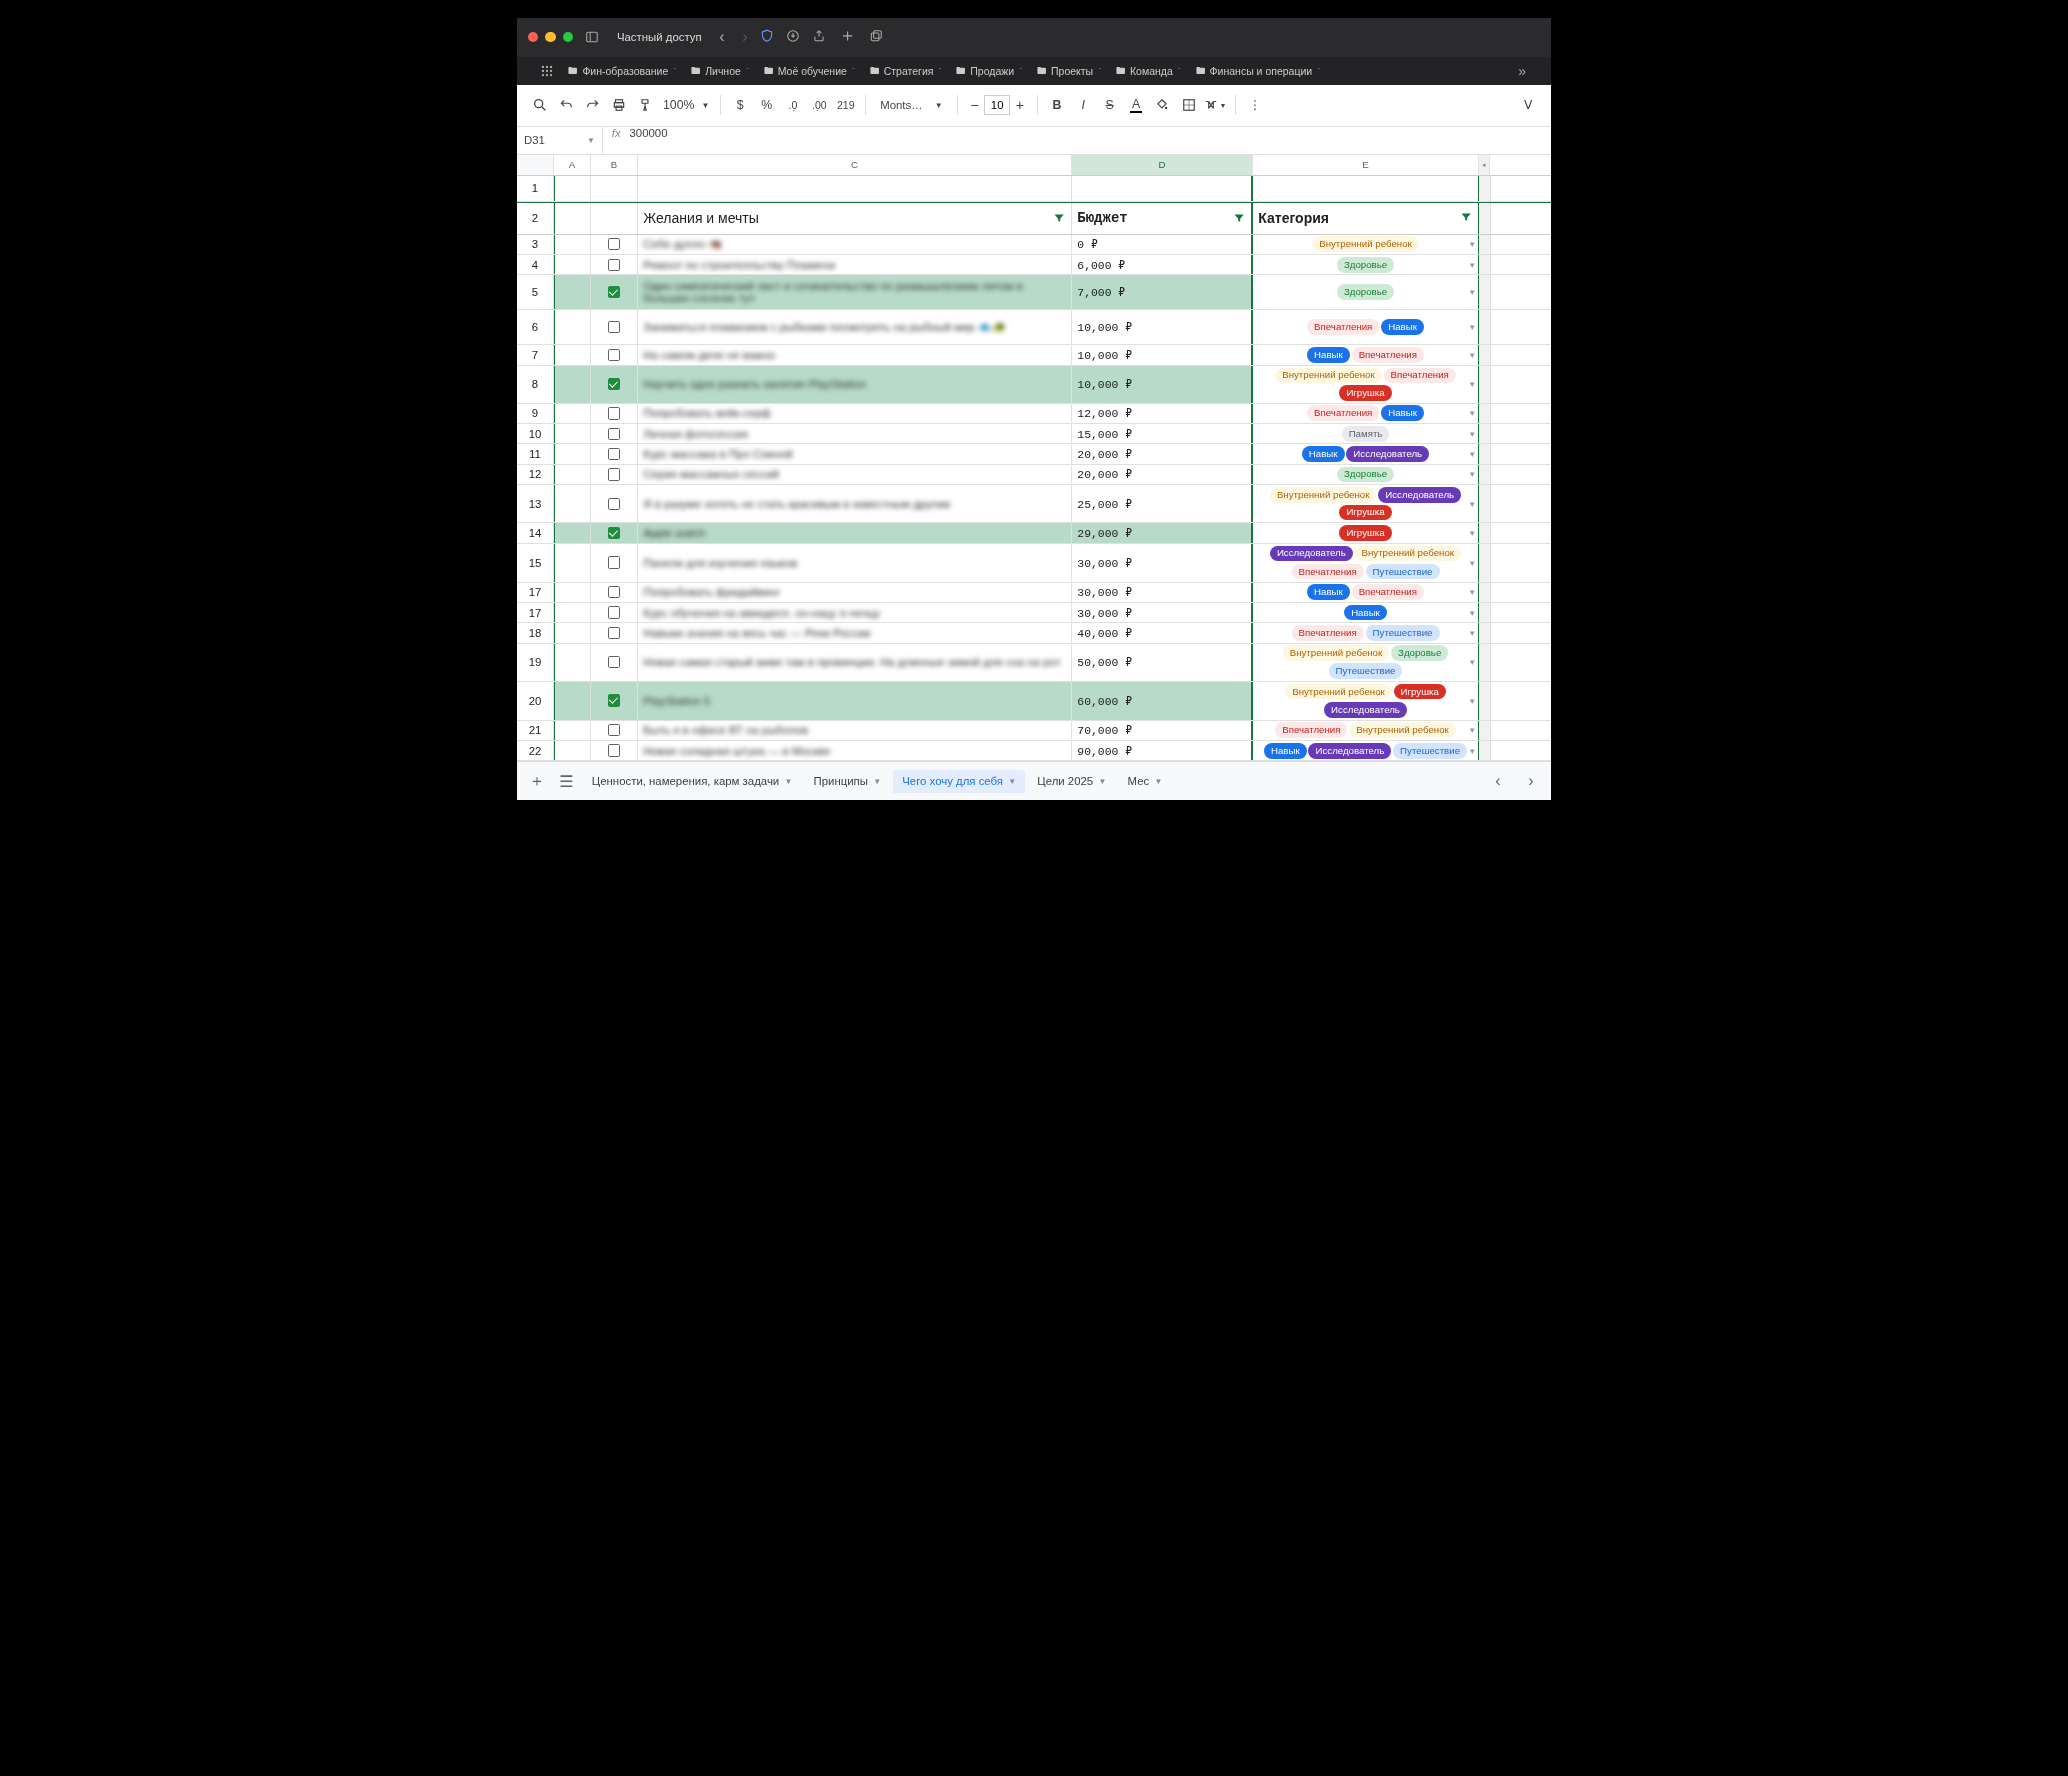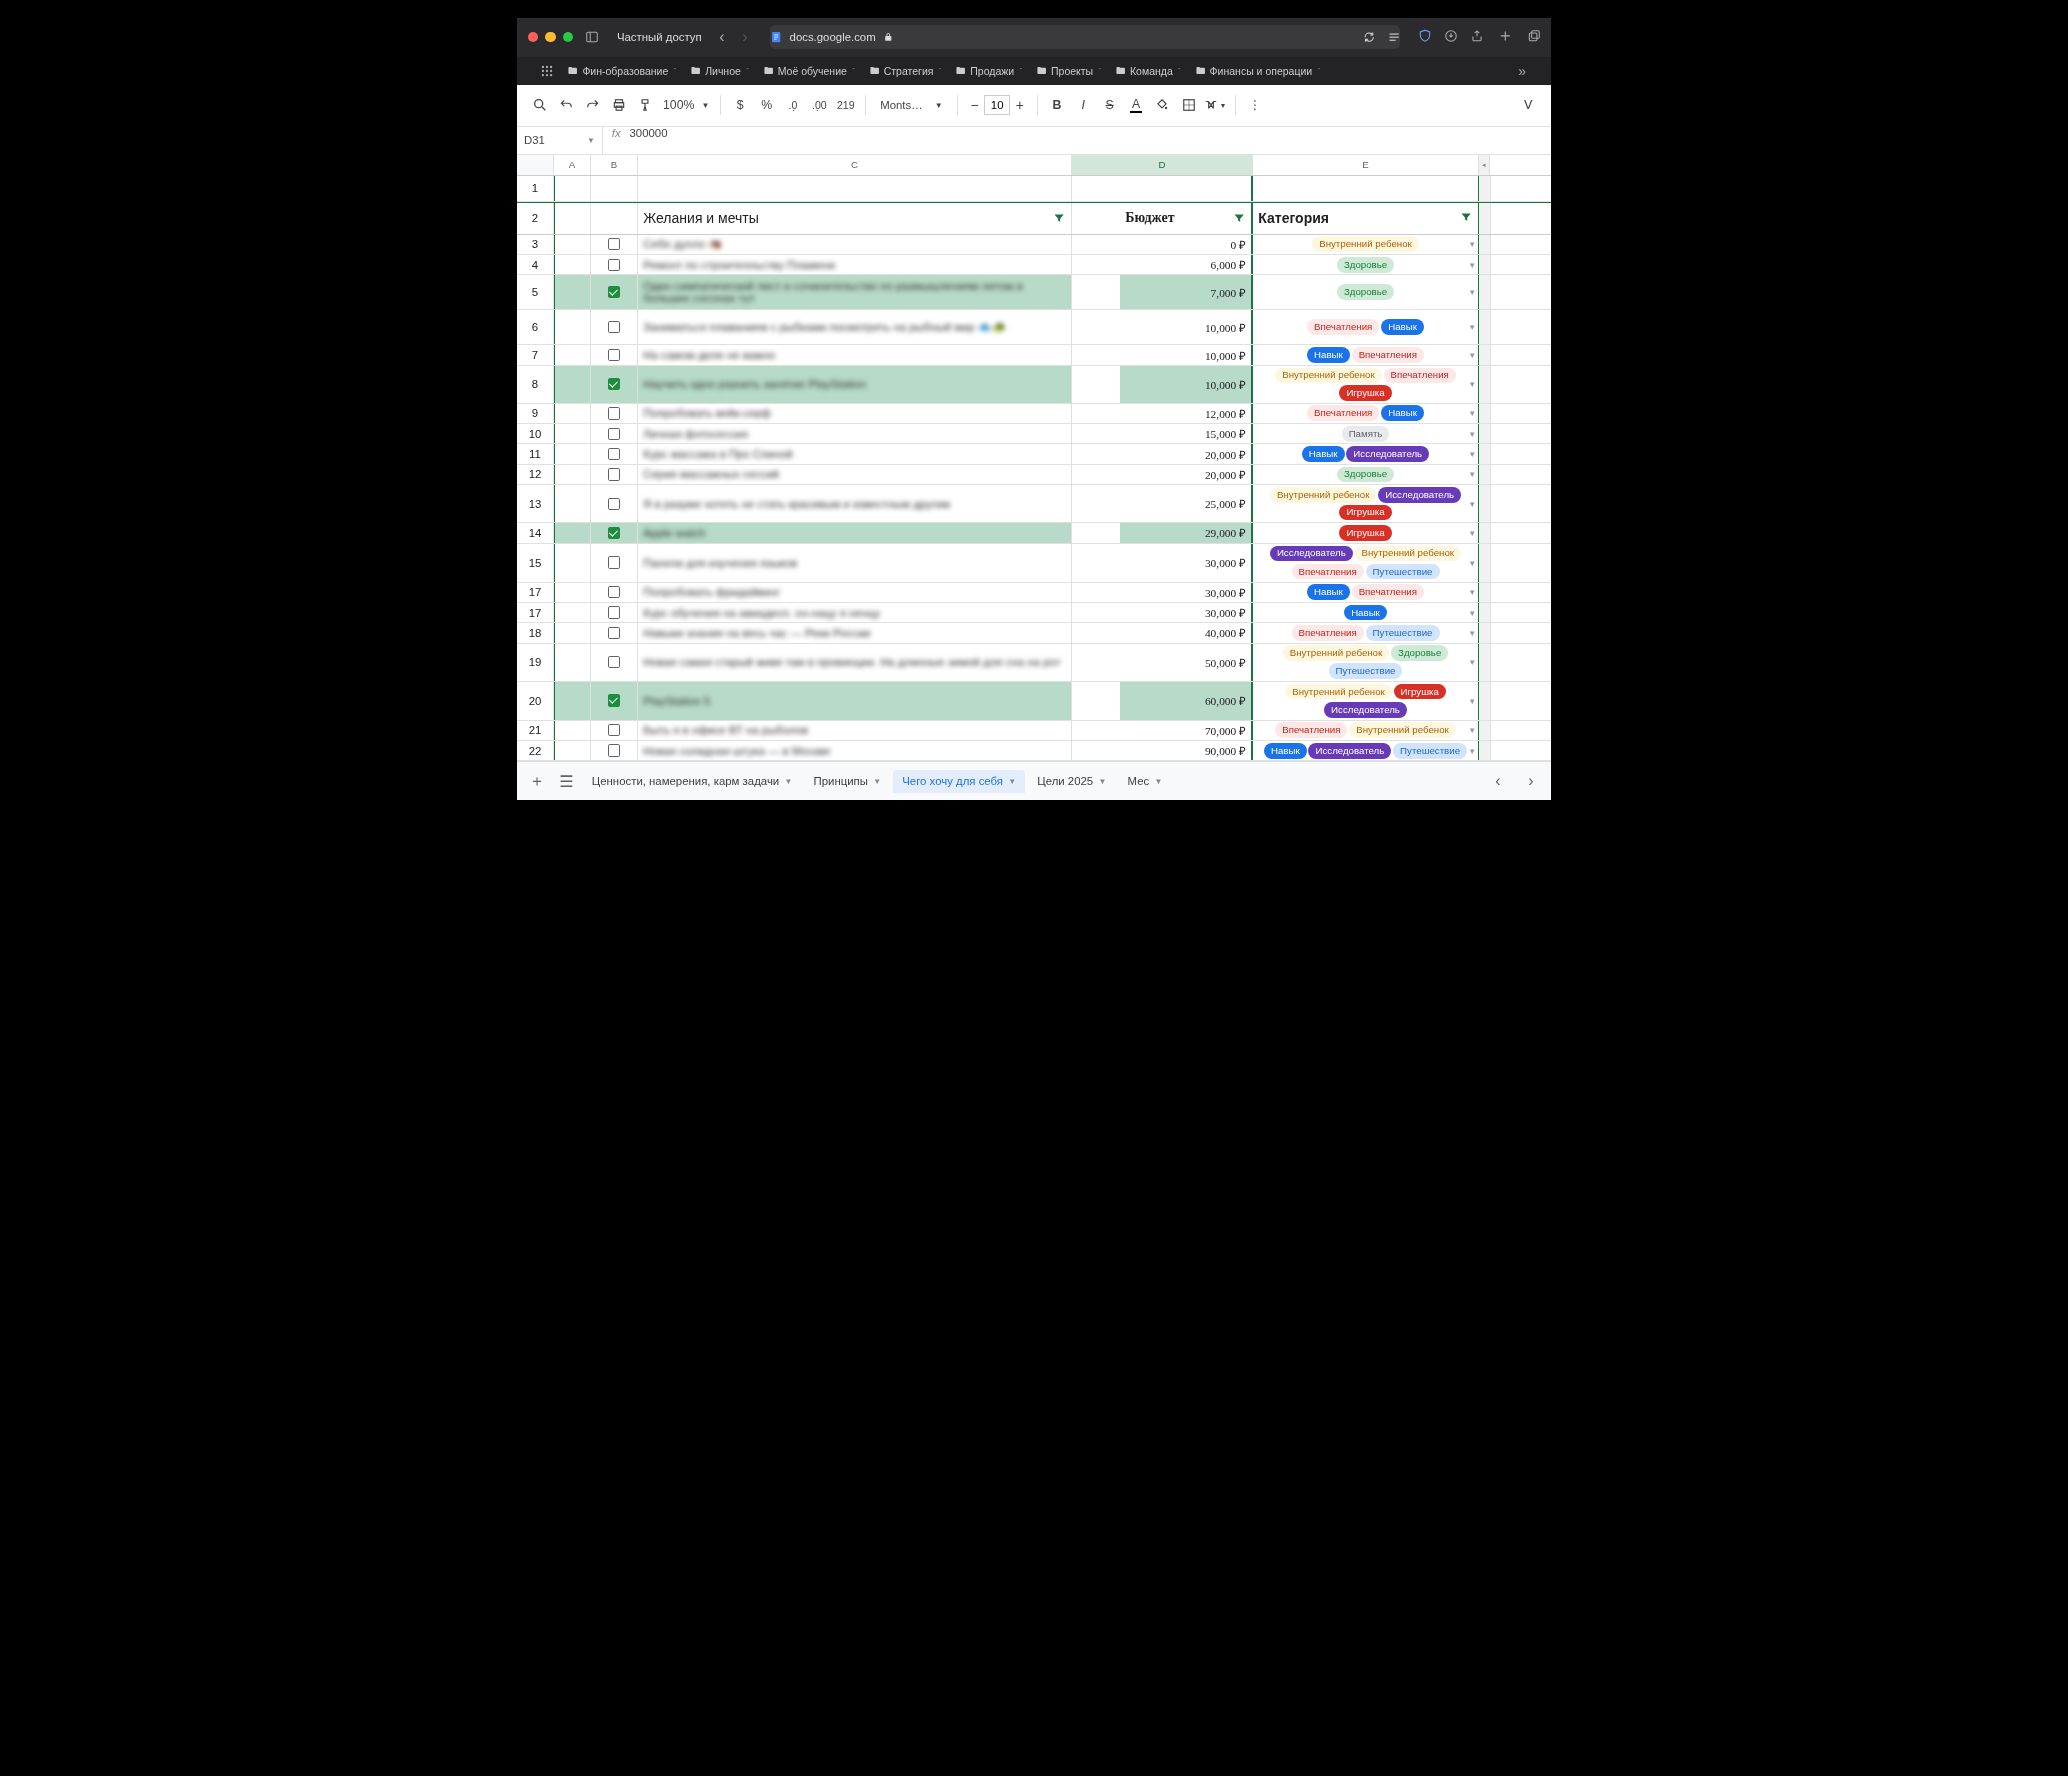--- a/index.html
+++ b/index.html
@@ -54,21 +54,21 @@
 .row.taller { min-height: 39px; }
 .row > div { border-right: 0.9px solid #e0e0e0; padding: 1.8px 5.3px; font-size: 11.4px; color: #202124; display: flex; align-items: center; }
 .rownum { background: #fff; justify-content: center; color: #5f6368; font-size: 9.7px; }
 .cell-a { }
 .checkcell { justify-content: center; }
 .chk { width: 12.3px; height: 12.3px; border: 1.3px solid #5f6368; border-radius: 1.8px; display: inline-block; position: relative; }
 .chk.checked { background: #1e8e3e; border-color: #1e8e3e; }
 .chk.checked::after { content: ""; position: absolute; left: 2.6px; top: 0px; width: 3.5px; height: 7px; border: solid white; border-width: 0 1.8px 1.8px 0; transform: rotate(45deg); }
 .desc { overflow: hidden; }
 .blur { filter: blur(2.6px); color: #333; }
-.budget { justify-content: flex-end; font-family: Liberation Serif, serif; padding-right: 8.8px; margin-left: 48px; }
+.budget { font-family: Liberation Mono, monospace; padding-right: 8.8px; }
 .catcell { justify-content: center; flex-wrap: wrap; gap: 1.8px; padding: 1.8px 3.5px; position: relative; }
 .row.greenrow > .cell-a, .row.greenrow > .checkcell, .row.greenrow > .desc, .row.greenrow > .budget { background: #b7dbc8; }
 .row.hdrrow { min-height: 33px; border-top: 1.8px solid #1a7340; border-bottom: 0.9px solid #ccc; }
 .row.hdrrow > div:not(.rownum) { font-weight: 700; font-size: 14px; }
 .hdrrow .filter-ic { margin-left: auto; color: #1a7340; }
 .tag { display: inline-block; padding: 0.9px 7px; border-radius: 8.8px; font-size: 9.7px; line-height: 14px; white-space: nowrap; }
 .dd { position: absolute; right: 1.8px; top: 50%; transform: translateY(-50%); color: #999; font-size: 8px; }
 .colborder-d { border-right: 2.2px solid #1a7340 !important; }
 .colborder-a { border-left: 1.8px solid #1a7340 !important; }
 .lastcol { border-right: 1.8px solid #1a7340 !important; }
@@ -97,42 +97,20 @@
     </div>
     <div class="tb-btn">
       <svg viewBox="0 0 24 24">
           <rect x="3" y="4" width="18" height="16" rx="2" fill="none" stroke="currentColor" stroke-width="1.8"></rect>
           <line x1="9" y1="4" x2="9" y2="20" stroke="currentColor" stroke-width="1.8"></line>
         </svg>
     </div>
     <div class="tb-btn" style="color:#ddd;font-size:11.4px;">Частный доступ</div>
     <div class="tb-btn" style="font-size:16px;">‹</div>
     <div class="tb-btn" style="font-size:16px;color:#555;">›</div>
-    <div class="urlbar">
-      <svg width="12.3" height="12.3" viewBox="0 0 24 24">
-          <rect x="4" y="2" width="16" height="20" rx="2" fill="#4285f4"></rect>
-          <rect x="8" y="7" width="8" height="1.5" fill="#fff"></rect>
-          <rect x="8" y="11" width="8" height="1.5" fill="#fff"></rect>
-          <rect x="8" y="15" width="5" height="1.5" fill="#fff"></rect>
-        </svg>
-      <span>docs.google.com</span>
-      <svg width="10.5" height="10.5" viewBox="0 0 24 24">
-          <path d="M12 2a4 4 0 00-4 4v3H7a2 2 0 00-2 2v7a2 2 0 002 2h10a2 2 0 002-2v-7a2 2 0 00-2-2h-1V6a4 4 0 00-4-4zm-2 4a2 2 0 114 0v3h-4V6z"></path>
-        </svg>
-      <span style="flex:1"></span>
-      <svg width="12.3" height="12.3" viewBox="0 0 24 24">
-          <path fill="none" stroke="currentColor" stroke-width="2" d="M4 12a8 8 0 018-8 8 8 0 017 4M20 12a8 8 0 01-8 8 8 8 0 01-7-4"></path>
-          <path d="M19 3v5h-5M5 21v-5h5" fill="none" stroke="currentColor" stroke-width="2"></path>
-        </svg>
-      <svg width="12.3" height="12.3" viewBox="0 0 24 24" style="margin-left:5.3px">
-          <rect x="3" y="5" width="18" height="2"></rect>
-          <rect x="3" y="11" width="18" height="2"></rect>
-          <rect x="3" y="17" width="12" height="2"></rect>
-        </svg>
-    </div>
     <div class="tb-icons">
       <span><svg viewBox="0 0 24 24">
             <path fill="none" stroke="#6aa0ff" stroke-width="1.8" d="M12 2l8 3v5c0 5-3.5 9.5-8 11-4.5-1.5-8-6-8-11V5l8-3z"></path>
           </svg></span>
       <span><svg viewBox="0 0 24 24">
             <circle cx="12" cy="12" r="9" fill="none" stroke="currentColor" stroke-width="1.8"></circle>
             <path d="M12 7v7m0 0l-3-3m3 3l3-3" fill="none" stroke="currentColor" stroke-width="1.8"></path>
           </svg></span>
       <span><svg viewBox="0 0 24 24">
             <path fill="none" stroke="currentColor" stroke-width="1.8" d="M12 3v10m0-10l-4 4m4-4l4 4M5 13v6a1 1 0 001 1h12a1 1 0 001-1v-6"></path>

